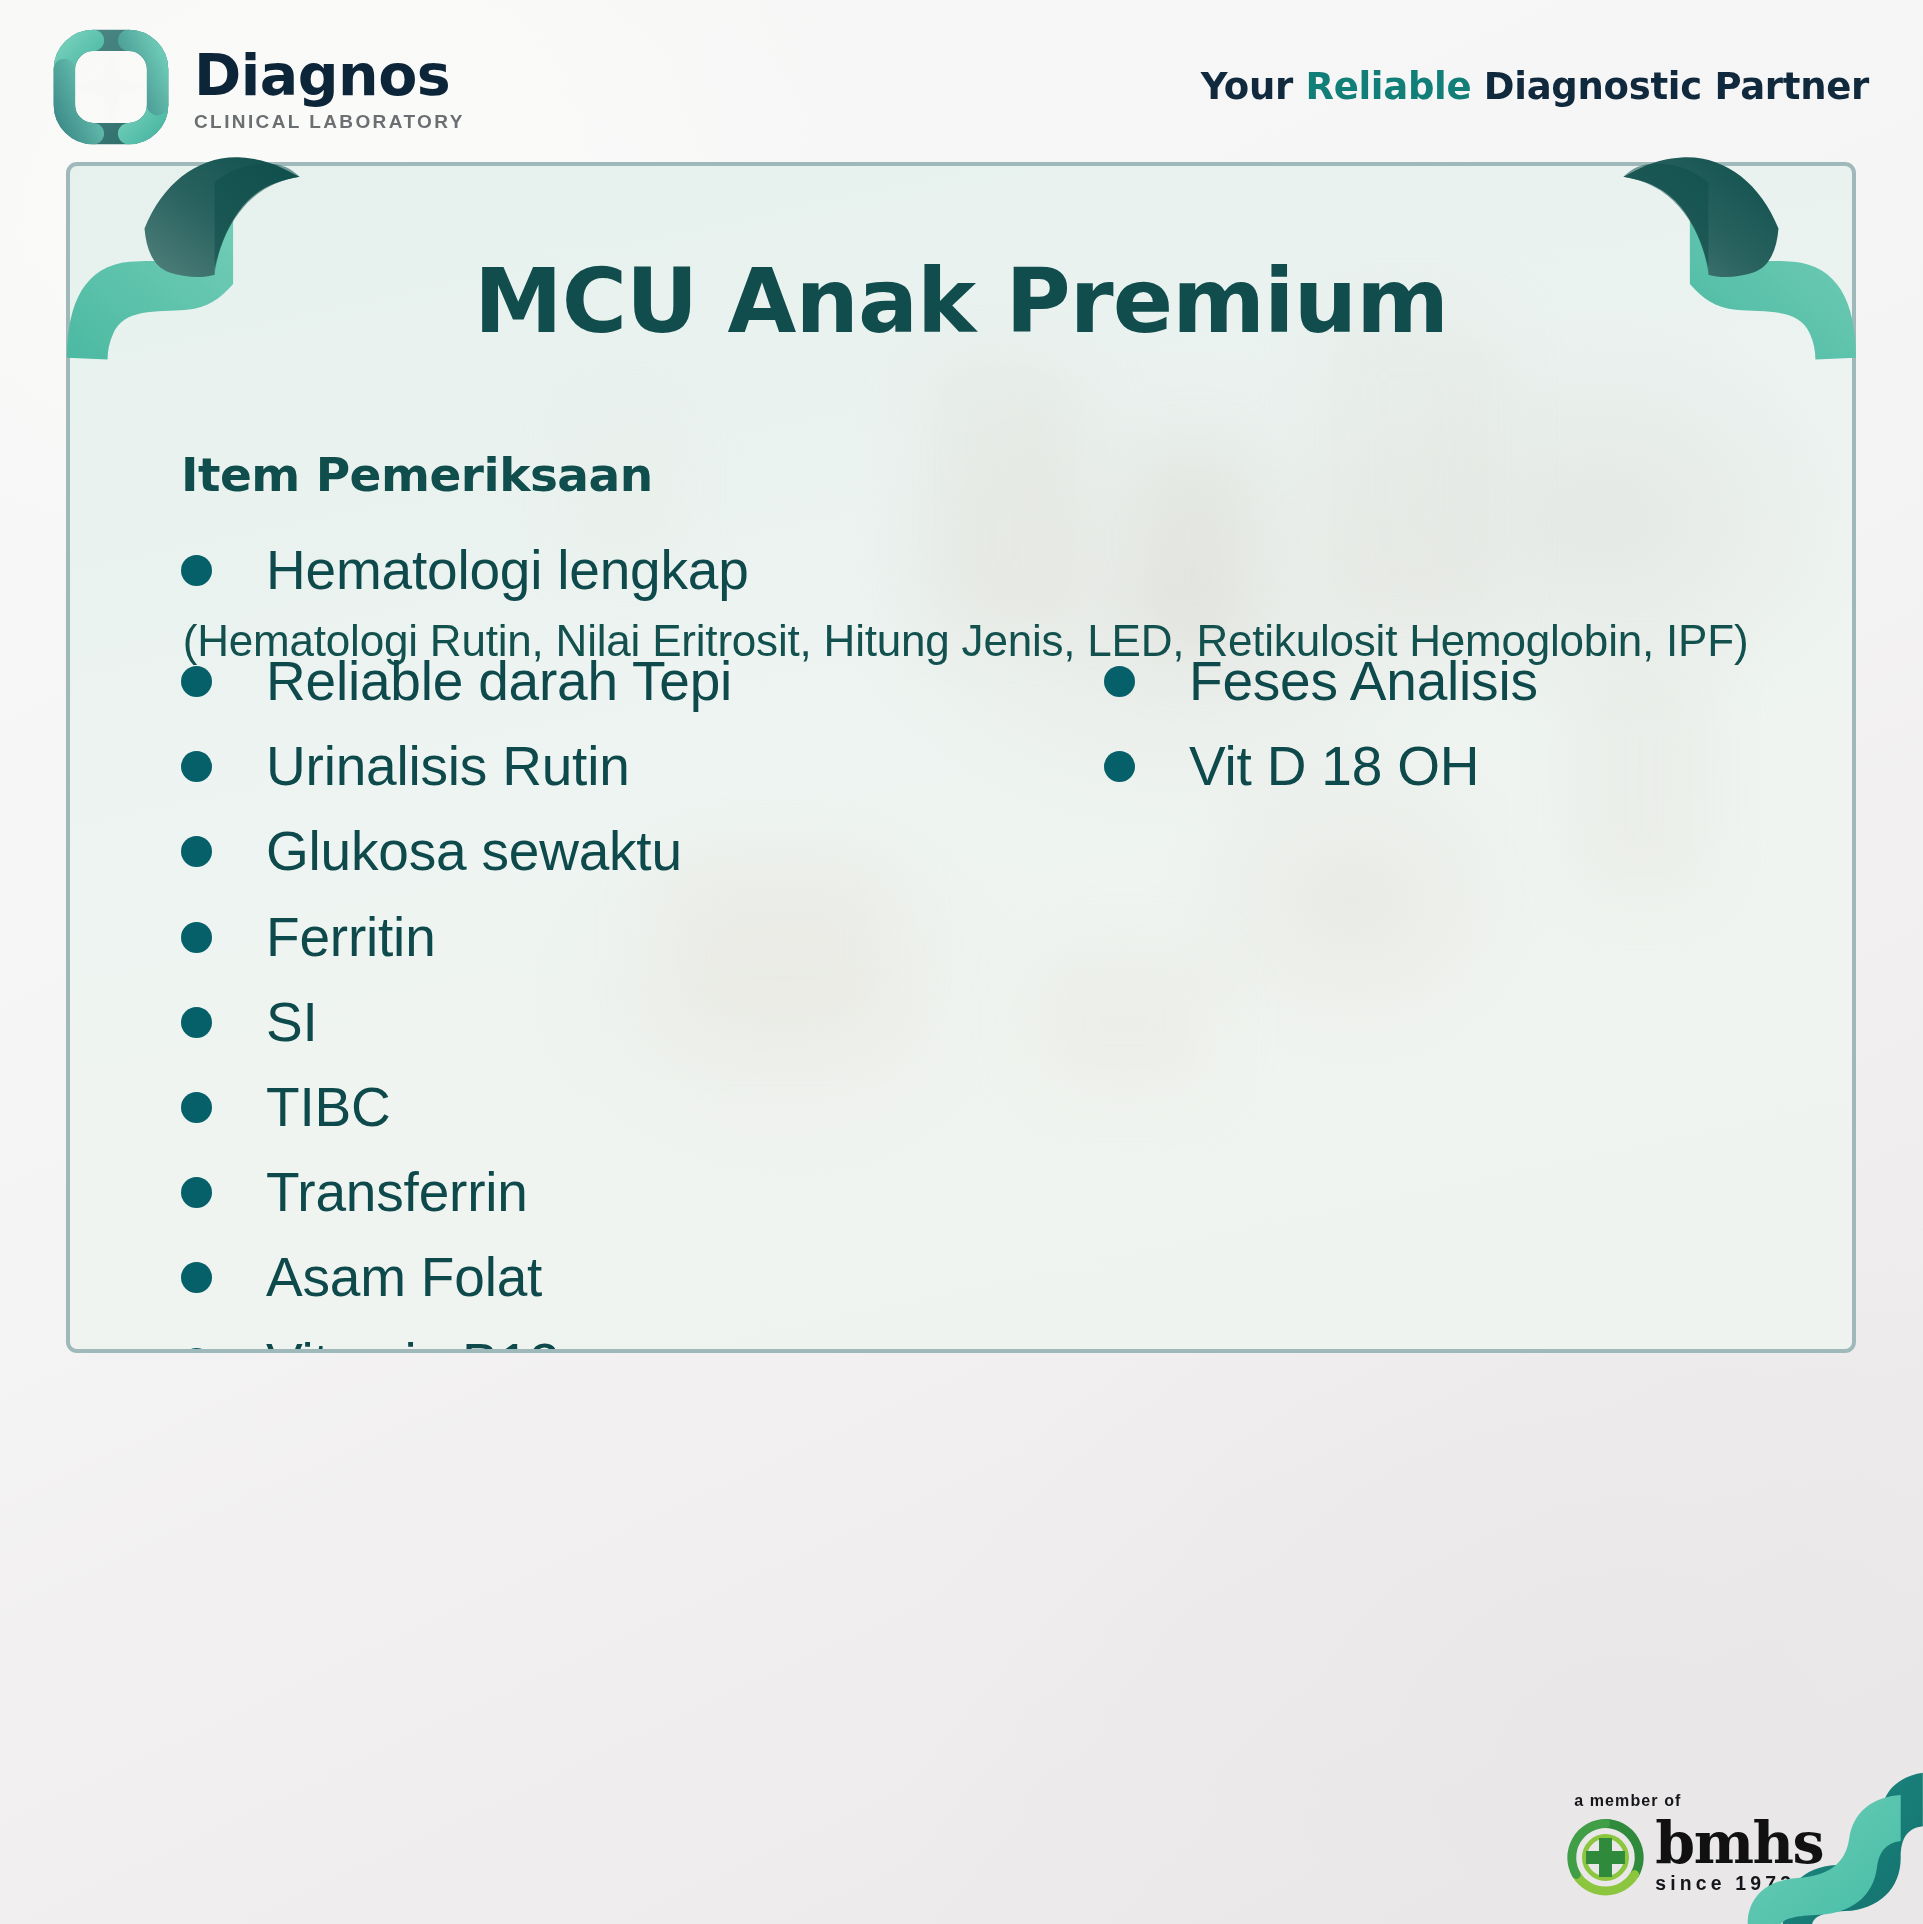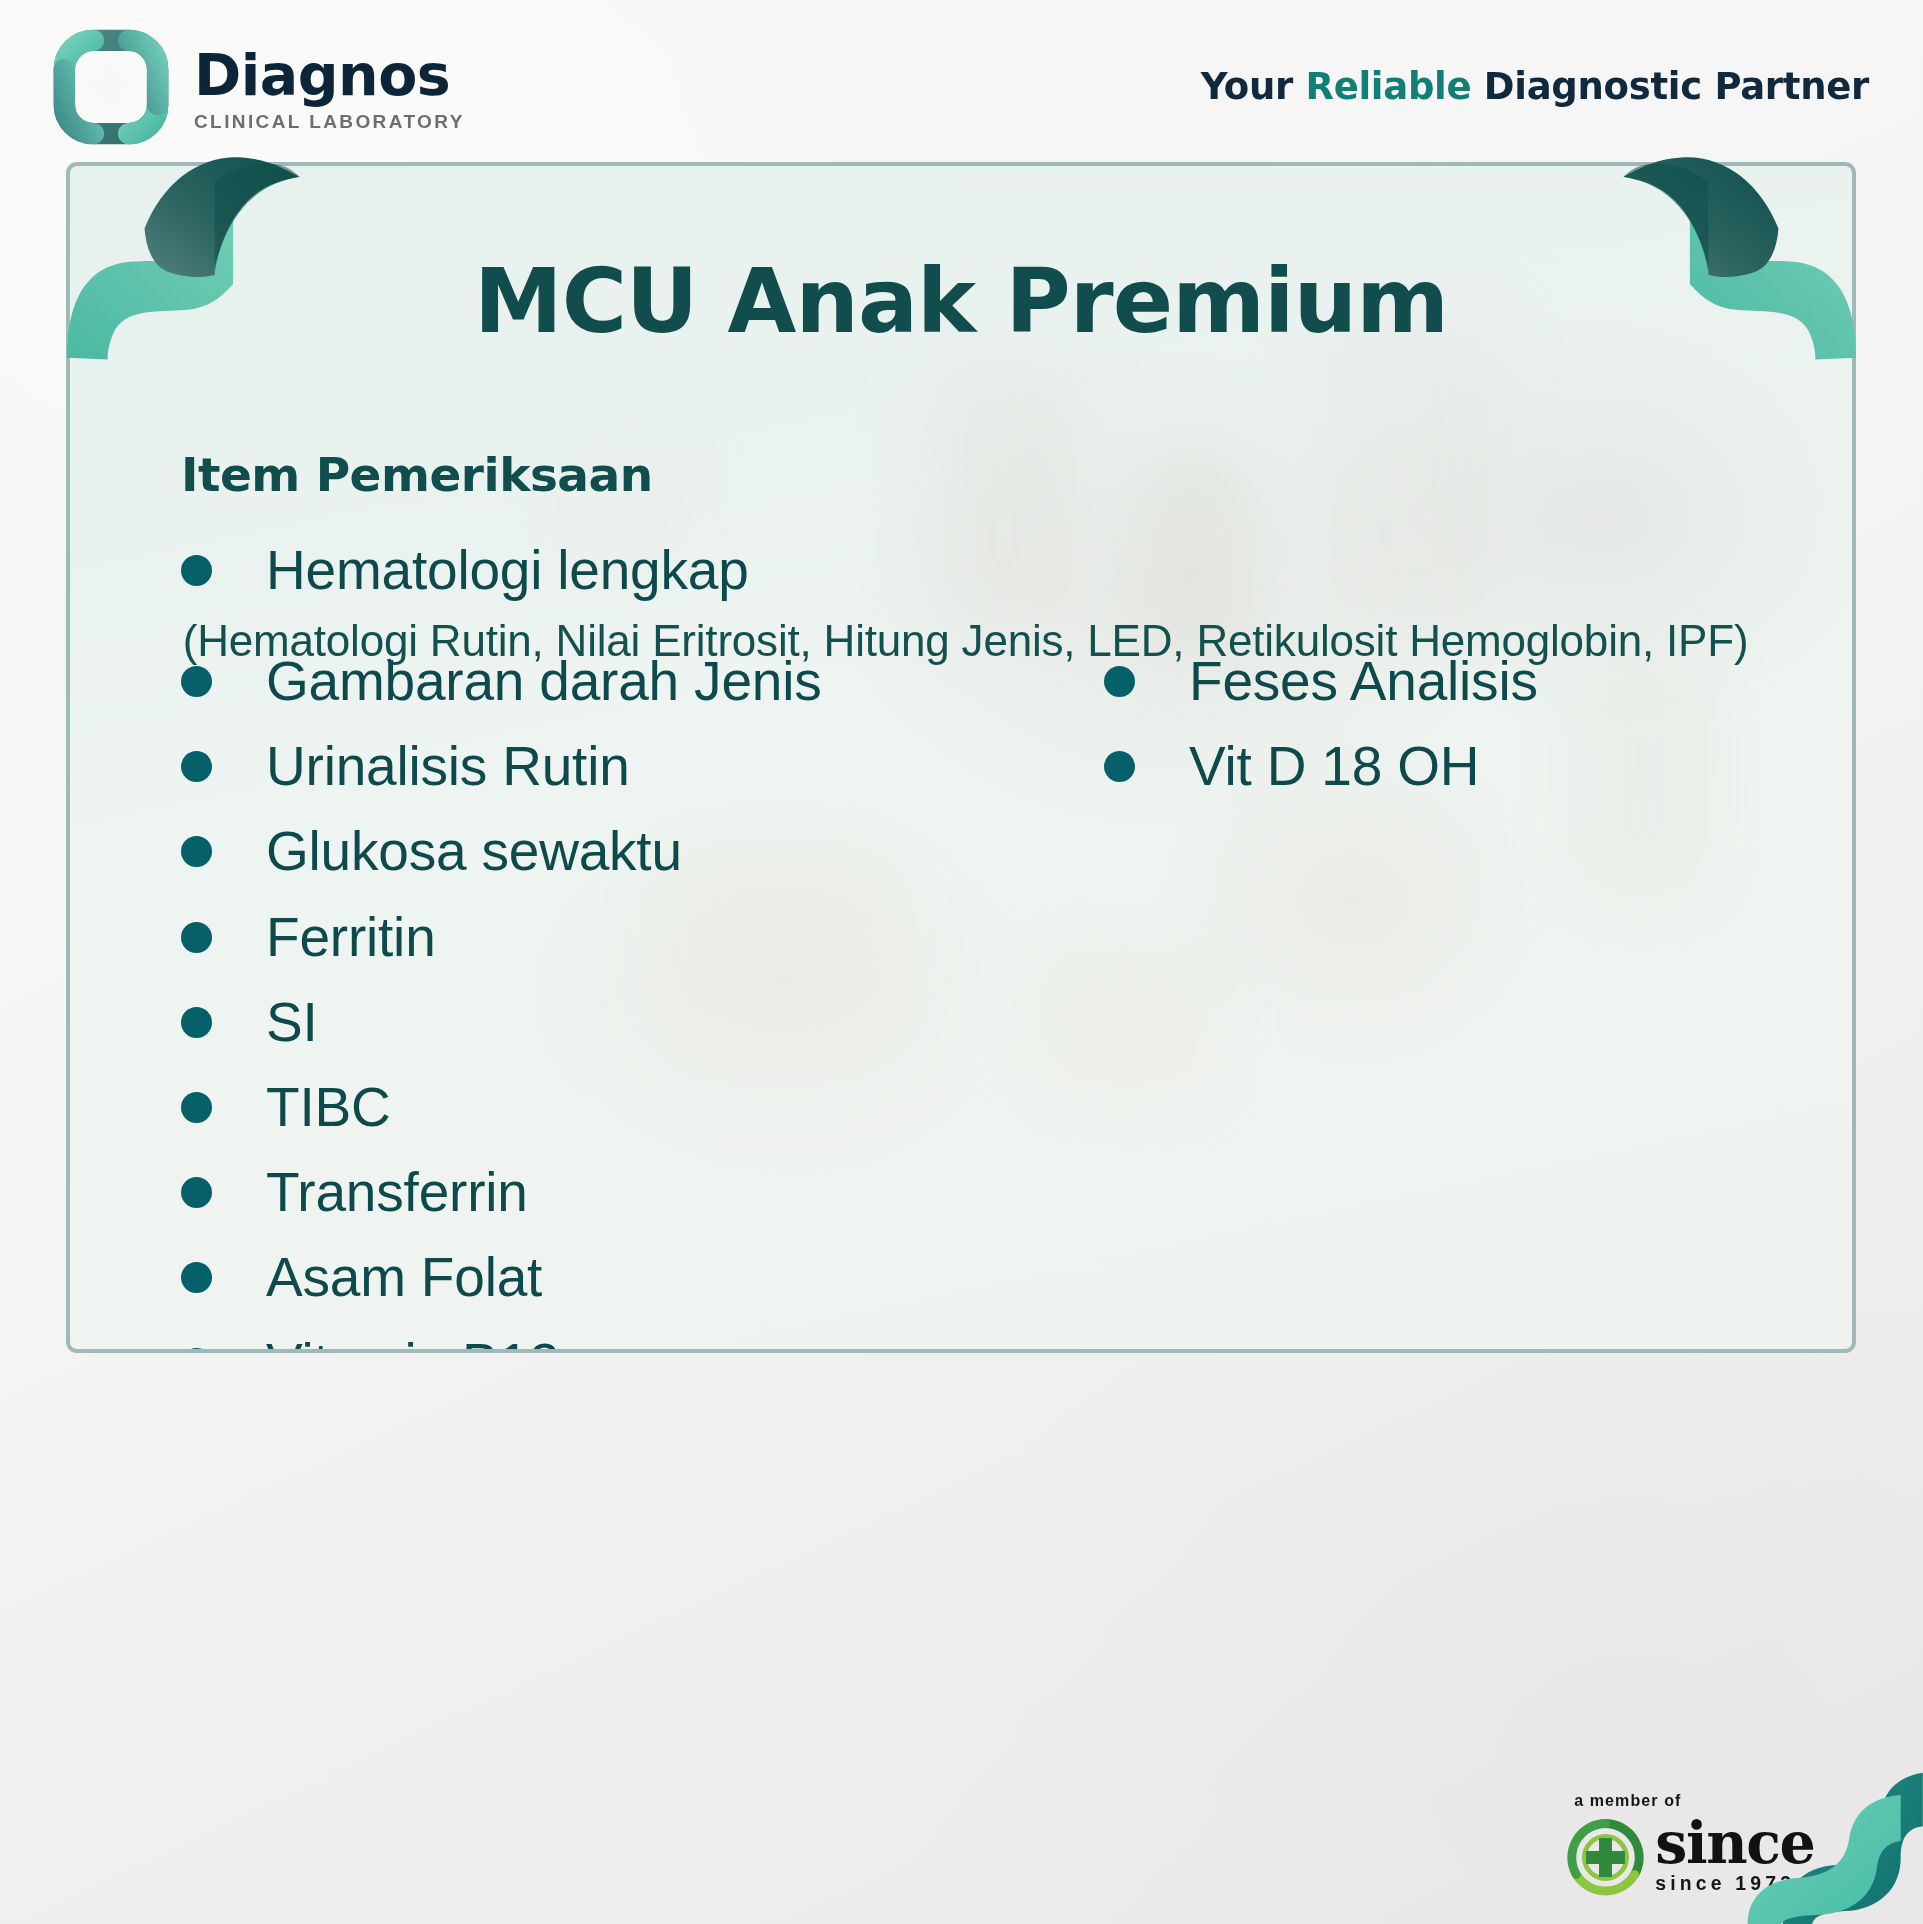--- a/index.html
+++ b/index.html
@@ -293,21 +293,21 @@
             <span class="dot"></span>
             <span class="label">Hematologi lengkap</span>
           </li>
         </ul>
         <div class="item-note">(Hematologi Rutin, Nilai Eritrosit, Hitung Jenis, LED, Retikulosit Hemoglobin, IPF)</div>
       </div>
 
       <ul class="items col-left">
         <li class="item">
             <span class="dot"></span>
-            <span class="label">Gambaran darah Jenis</span>
+            <span class="label">Reliable darah Tepi</span>
           </li>
         <li class="item">
             <span class="dot"></span>
             <span class="label">Urinalisis Rutin</span>
           </li>
         <li class="item">
             <span class="dot"></span>
             <span class="label">Glukosa sewaktu</span>
           </li>
         <li class="item">
@@ -402,21 +402,21 @@
   <div class="member-label">a member of</div>
   <div class="member-row">
     <svg width="81" height="81" viewBox="0 0 100 100">
       <path d="M50 8 a42 42 0 0 1 36 63" fill="none" stroke="#2f8a3c" stroke-width="11" stroke-linecap="round"></path>
       <path d="M86 71 a42 42 0 0 1 -72 0" fill="none" stroke="#8cc63f" stroke-width="11" stroke-linecap="round"></path>
       <path d="M14 71 a42 42 0 0 1 36 -63" fill="none" stroke="#3f9e46" stroke-width="11" stroke-linecap="round"></path>
       <circle cx="50" cy="50" r="26" fill="none" stroke="#8cc63f" stroke-width="6"></circle>
       <path d="M42 26h16v16h16v16H58v16H42V58H26V42h16z" fill="#2f8a3c"></path>
     </svg>
     <div class="bmhs-words">
-      <div class="bmhs-name">since</div>
+      <div class="bmhs-name">bmhs</div>
       <div class="bmhs-since">since 1973</div>
     </div>
   </div>
 </div>
 
 <svg class="corner-wave" viewBox="0 0 260 230">
   <defs>
     <linearGradient id="cwDark" x1="0" y1="0" x2="1" y2="1">
       <stop offset="0" stop-color="#1f8c84"></stop>
         <stop offset="1" stop-color="#126f6c"></stop>

